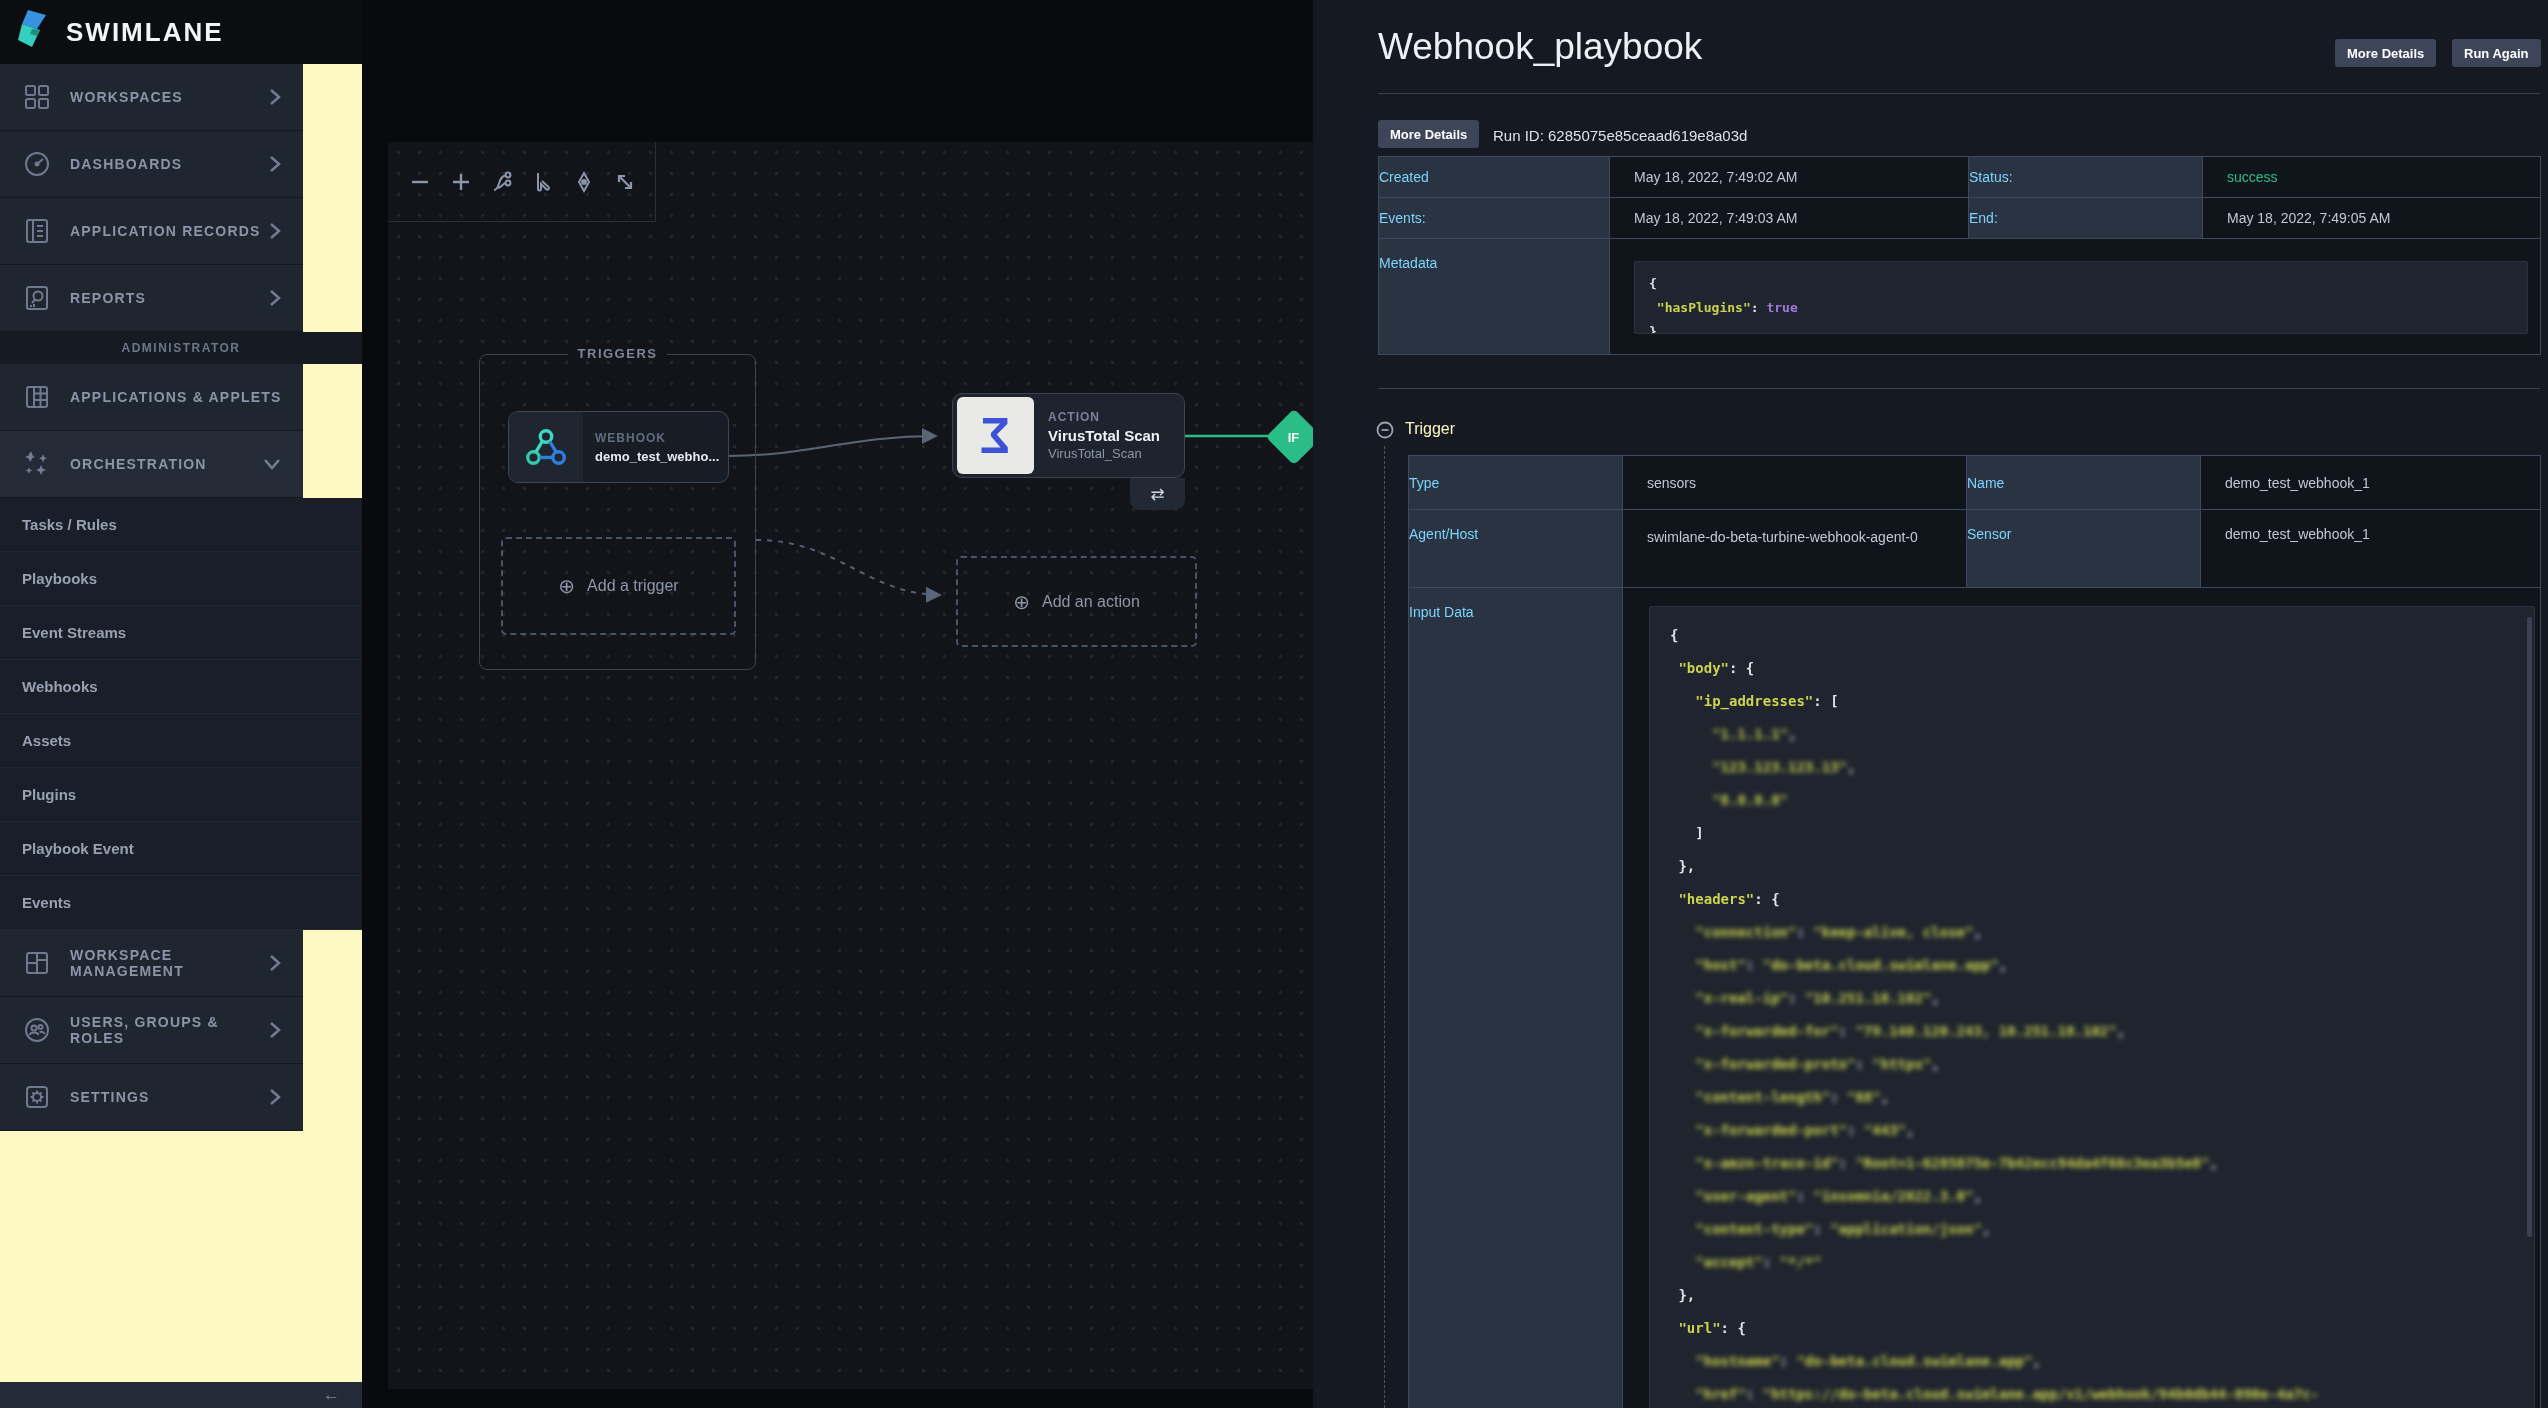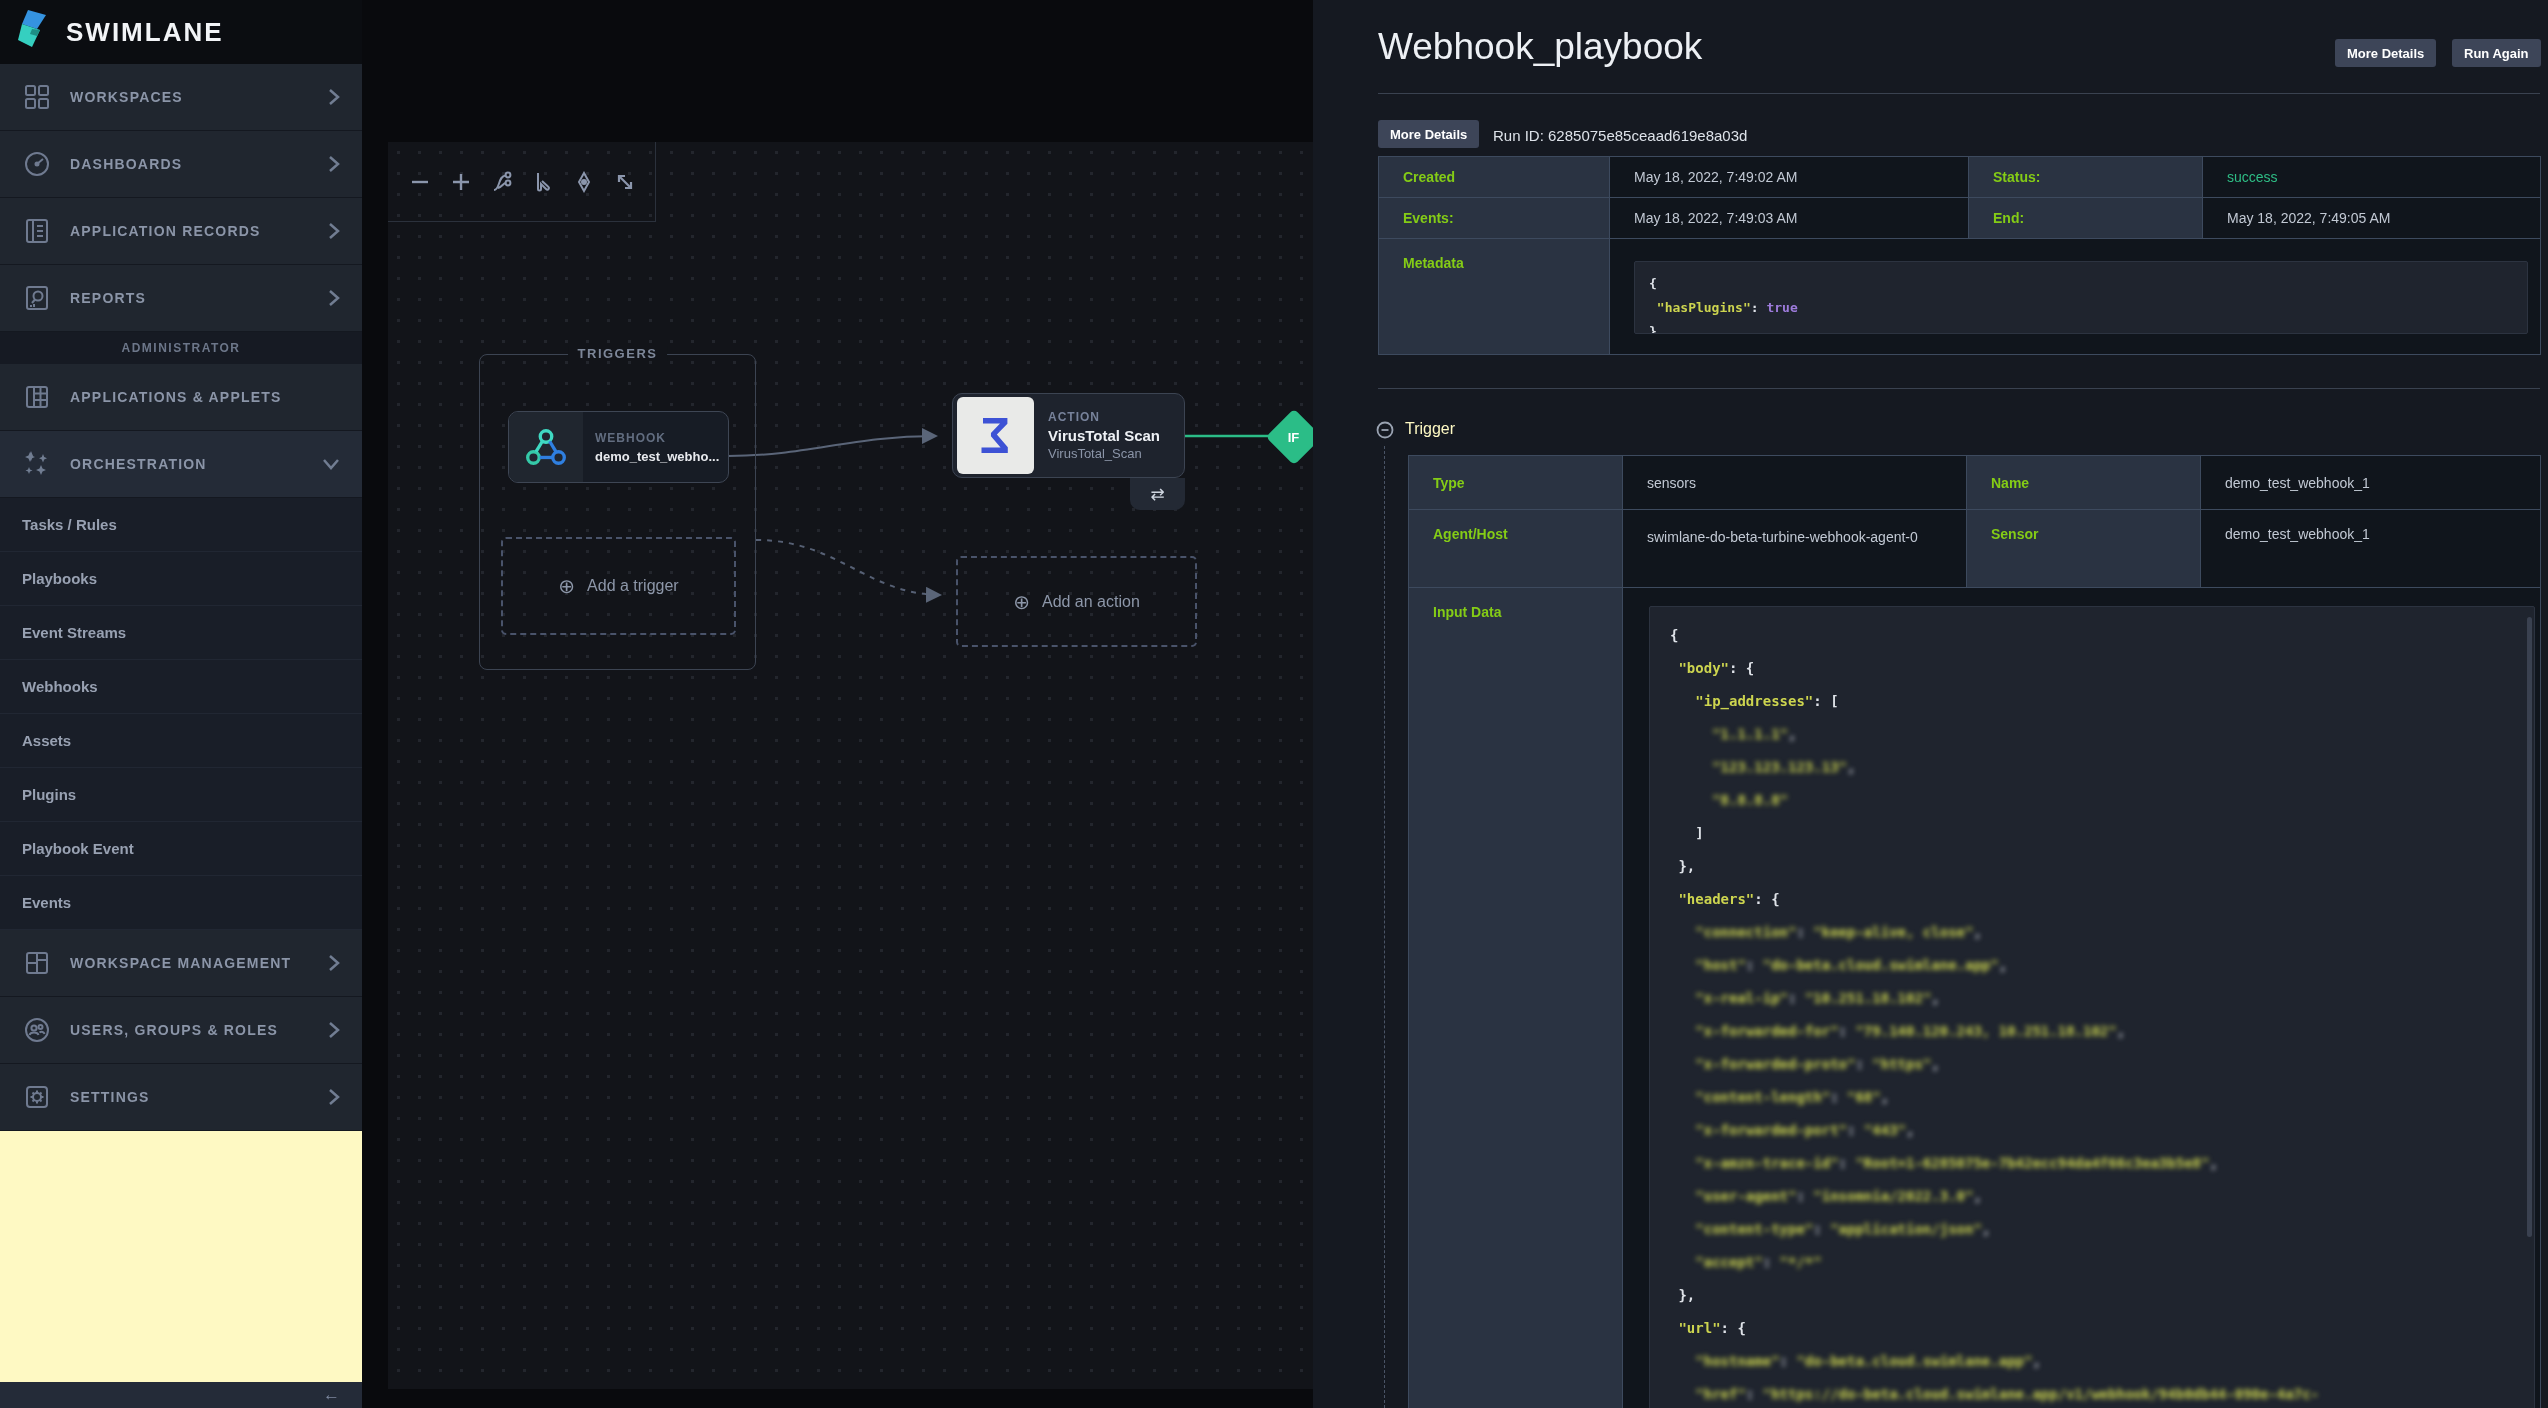--- a/index.html
+++ b/index.html
@@ -5,21 +5,21 @@
   * { margin:0; padding:0; box-sizing:border-box; }
   html,body { background:#000; }
   .app { position:relative; width:2548px; height:1408px; overflow:hidden;
          background:#08090c; font-family:"Liberation Sans", sans-serif; }
 
   
   .sidebar { position:absolute; left:0; top:0; width:362px; height:1408px; background:#fef9c3; }
   .logo-bar { position:absolute; left:0; top:0; width:362px; height:64px; background:#0b0d11;
               display:flex; align-items:center; padding-left:16px; }
   .logo-text { color:#f2f4f7; font-size:26px; font-weight:700; letter-spacing:2px; margin-left:12px; }
-  .nav-item { position:absolute; left:0; width:362px; height:67px; background:#20262f;
+  .nav-item { position:absolute; left:0; width:303px; height:67px; background:#20262f;
               border-bottom:1px solid #141820; display:flex; align-items:center; cursor:pointer; }
   .nav-item.active { background:#242b37; }
   .nav-icon { width:30px; height:30px; margin-left:22px; display:flex; align-items:center; justify-content:center; }
   .nav-label { color:#8b95a8; font-size:14px; font-weight:700; letter-spacing:1.2px; margin-left:18px; flex:1; }
   .chev { margin-right:22px; display:flex; }
   .section-strip { position:absolute; left:0; width:362px; height:32px; background:#161a23;
                    display:flex; align-items:center; justify-content:center; }
   .section-strip span { color:#6c7689; font-size:12px; font-weight:700; letter-spacing:1.5px; }
   .nav-sub { position:absolute; left:0; width:362px; height:54px; background:#191e28;
              border-bottom:1px solid #212733; display:flex; align-items:center; cursor:pointer; }
@@ -83,22 +83,22 @@
   .btn { position:absolute; top:39px; height:28px; background:#3d4558; border-radius:3px; color:#ffffff;
          font-weight:700; font-size:13px; display:flex; align-items:center; padding:0 12px; cursor:pointer; }
   .btn-more { left:1022px; } .btn-run { left:1139px; }
   .pdivider { position:absolute; left:65px; right:8px; height:1px; background:#3a4250; }
   .badge { position:absolute; left:65px; top:120px; height:28px; background:#3d4558; border-radius:3px;
            color:#ffffff; font-weight:700; font-size:13px; display:flex; align-items:center; padding:0 12px; cursor:pointer; }
   .run-id { position:absolute; left:180px; top:127px; color:#dde2e9; font-size:15px; }
 
   .t { position:absolute; display:grid; border-top:1px solid #3d4a5e; border-left:1px solid #3d4a5e; }
   .t > div { border-right:1px solid #3d4a5e; border-bottom:1px solid #3d4a5e; }
-  .lbl { background:#2a3342; color:#84cc16; font-weight:700; font-size:14px;
-         padding-left:24px; display:flex; align-items:center; }
+  .lbl { background:#2a3342; color:#7dd3fc; font-weight:400; font-size:14px;
+         display:flex; align-items:center; }
   .val { background:#10151c; color:#c2c9d4; font-size:14px; padding-left:24px; display:flex; align-items:center; }
   .top { align-items:flex-start; padding-top:16px; }
   .t1 { left:65px; top:156px; grid-template-columns:231px 359px 234px 338px; grid-template-rows:41px 41px 116px; }
   .t2 { left:95px; top:455px; grid-template-columns:214px 344px 234px 340px; grid-template-rows:54px 78px 860px; }
   .span-rest { grid-column:2 / 5; position:relative; padding:0; }
   .green { color:#2ebd85; }
   .wrap2 { line-height:30px; padding-top:12px; align-items:flex-start; }
 
   .code { background:#1f242e; border:1px solid #2c3340; border-radius:2px; position:absolute;
           font-family:"DejaVu Sans Mono", monospace; font-weight:700; color:#dfe3e9; overflow:hidden; }

